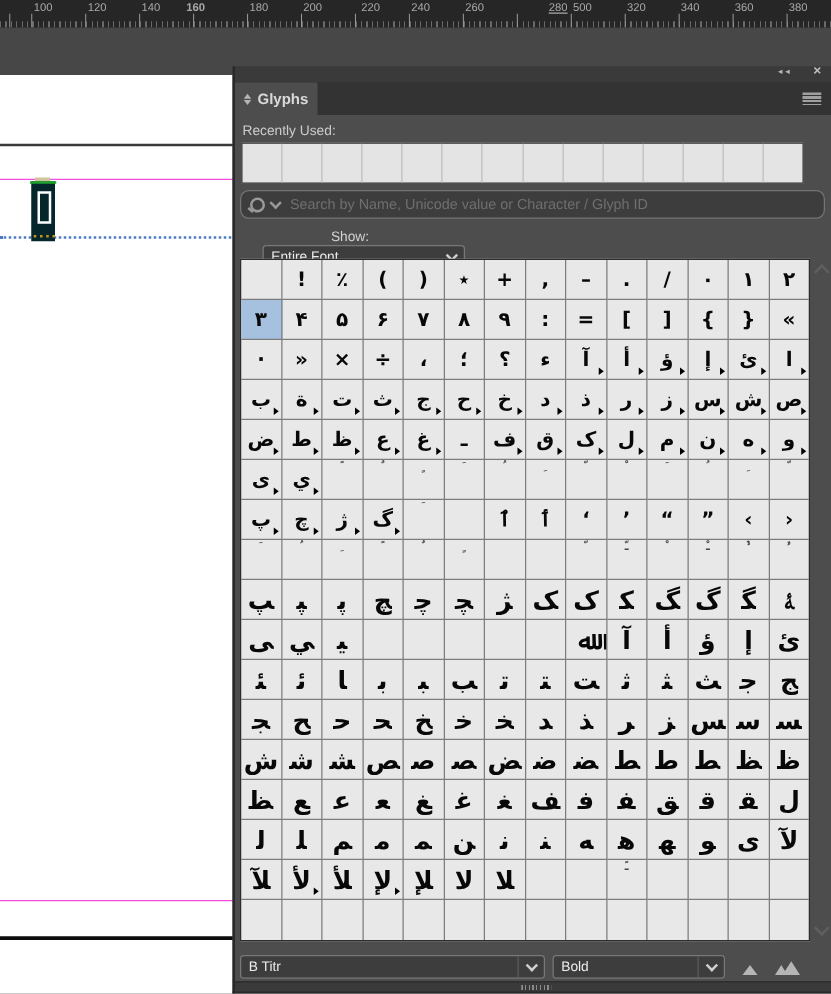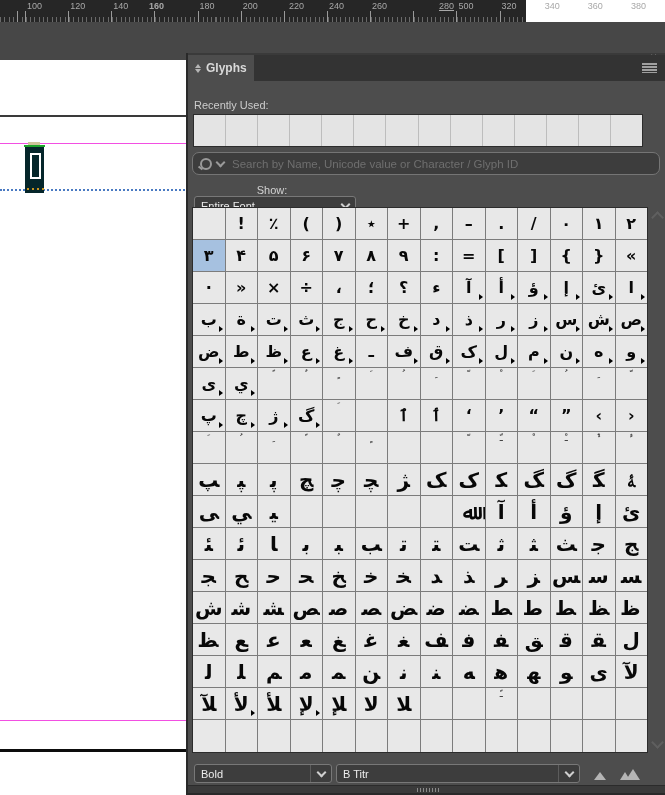--- a/index.html
+++ b/index.html
@@ -1,20 +1,20 @@
 <!DOCTYPE html>
 <html><head>
 <meta charset="utf-8">
 <style>
   html,body{margin:0;padding:0;background:#222;}
   #app{position:relative;width:665px;height:795px;overflow:hidden;
        font-family:"Liberation Sans", sans-serif;background:#fff;}
 
   
-  #ruler{position:absolute;left:0;top:0;width:526px;height:22px;background:#262626;border-bottom:1px solid #161616;}
+  #ruler{position:absolute;left:0;top:0;width:665px;height:22px;background:#262626;border-bottom:1px solid #161616;}
   .ruler-minor{position:absolute;bottom:0;left:0;right:0;height:5px;
       background:repeating-linear-gradient(90deg,#6a6a6a 0 1px,transparent 1px 4.31px);}
   .ruler-major{position:absolute;bottom:0;left:0;right:0;height:11px;
       background:repeating-linear-gradient(90deg,#9a9a9a 0 1px,transparent 1px 43.14px);
       background-position:25px 0;}
   .rlab{position:absolute;top:1px;font-size:9px;color:#a8a8a8;}
 
   
   #pasteboard{position:absolute;left:0;top:22px;width:665px;height:38px;background:#474747;}
   #page{position:absolute;left:0;top:60px;width:665px;height:735px;background:#ffffff;}
@@ -32,21 +32,21 @@
   #glyph-box{position:absolute;left:5px;top:8px;width:7px;height:22px;border:2px solid #fff;}
   .odot{position:absolute;width:2px;height:2px;background:#c9931f;bottom:3px;}
 
   
   #panel{position:absolute;left:186px;top:53px;width:479px;height:742px;
          background:#4d4d4d;border-left:2px solid #292929;border-bottom:2px solid #292929;
          box-sizing:border-box;font-size:11px;color:#cccccc;}
   #panel-header{position:absolute;left:0;top:0;right:0;height:13px;background:#3a3a3a;border-bottom:1px solid #2b2b2b;}
   #collapse-icon{position:absolute;right:32px;top:2px;font-size:6px;color:#b8b8b8;letter-spacing:0px;cursor:pointer;}
   #close-icon{position:absolute;right:8px;top:-2px;font-size:11px;font-weight:bold;color:#bdbdbd;cursor:pointer;}
-  #tab-row{position:absolute;left:0;top:2px;right:0;height:26px;background:#333333;}
+  #tab-row{position:absolute;left:0;top:13px;right:0;height:26px;background:#333333;}
   #glyphs-tab{position:absolute;left:0;top:0;height:26px;width:66px;background:#4d4d4d;
       display:flex;align-items:center;padding-left:7px;box-sizing:border-box;}
   .dia{display:inline-block;width:0;height:0;margin-right:5px;}
   .dia-up{border-left:3px solid transparent;border-right:3px solid transparent;border-bottom:4px solid #b5b5b5;}
   .dia-dn{border-left:3px solid transparent;border-right:3px solid transparent;border-top:4px solid #b5b5b5;margin-top:1px;}
   #tab-label{color:#d9d9d9;font-weight:bold;font-size:12px;}
   #panel-menu-icon{position:absolute;right:8px;top:8px;width:15px;height:10px;cursor:pointer;
       background:repeating-linear-gradient(#a0a0a0 0 2px,transparent 2px 3px);}
 
   #recent-label{position:absolute;left:6px;top:46px;color:#cccccc;}
@@ -65,21 +65,21 @@
       font-size:11.5px;margin-left:6px;font-family:"Liberation Sans",sans-serif;}
   #search-input::placeholder{color:#6f6f6f;}
 
   #show-row{position:absolute;left:6px;top:131px;display:flex;align-items:center;flex-direction:column;}
   #show-label{color:#d2d2d2;margin-right:6px;}
   .dropdown{background:#3d3d3d;border:1px solid #787878;border-radius:3px;height:19px;
       display:flex;align-items:center;box-sizing:border-box;cursor:pointer;}
   .dropdown .val{flex:1;color:#ececec;padding-left:6px;white-space:nowrap;overflow:hidden;}
   .dd-chev-cell{width:20px;height:100%;display:flex;align-items:center;justify-content:center;border-left:1px solid #5c5c5c;}
   .dd-chev{width:5px;height:5px;border-right:2px solid #cfcfcf;border-bottom:2px solid #cfcfcf;transform:rotate(45deg);margin-bottom:2px;}
-  #show-dropdown{width:162px;}
+  #show-dropdown{width:162px;margin-left:16px;}
 
   
   #glyph-grid{position:absolute;left:4px;top:154px;width:456px;height:546px;
       border:1px solid #2c2c2c;box-sizing:border-box;display:flex;flex-direction:column;background:#e8e8e8;}
   .grow{flex:1;display:flex;}
   .gcell{flex:1;position:relative;border-right:1px solid #7c7c7c;border-bottom:1px solid #7c7c7c;
       display:flex;align-items:center;justify-content:center;
       font-family:"DejaVu Sans",sans-serif;font-weight:bold;font-size:16px;color:#080808;
       line-height:1;cursor:pointer;overflow:hidden;}
   .grow:last-child .gcell{border-bottom:none;}
@@ -481,28 +481,28 @@
           <div class="gcell"></div>
         </div>
       </div>
 
     <div id="grid-scrollbar">
       <span class="sb-arrow sb-up"></span>
       <span class="sb-arrow sb-dn"></span>
     </div>
 
     <div id="bottom-bar">
-      <div class="dropdown" id="style-dropdown">
-        <span class="val">Bold</span>
+      <div class="dropdown" id="font-dropdown">
+        <span class="val">B Titr</span>
         <span class="dd-chev-cell">
             <span class="dd-chev"></span>
           </span>
       </div>
-      <div class="dropdown" id="font-dropdown">
-        <span class="val">B Titr</span>
+      <div class="dropdown" id="style-dropdown">
+        <span class="val">Bold</span>
         <span class="dd-chev-cell">
             <span class="dd-chev"></span>
           </span>
       </div>
       <span class="zoom-btn">
           <span class="tri-sm"></span>
         </span>
       <span class="zoom-btn">
           <span class="tri-lg2"></span>
           <span class="tri-lg"></span>

